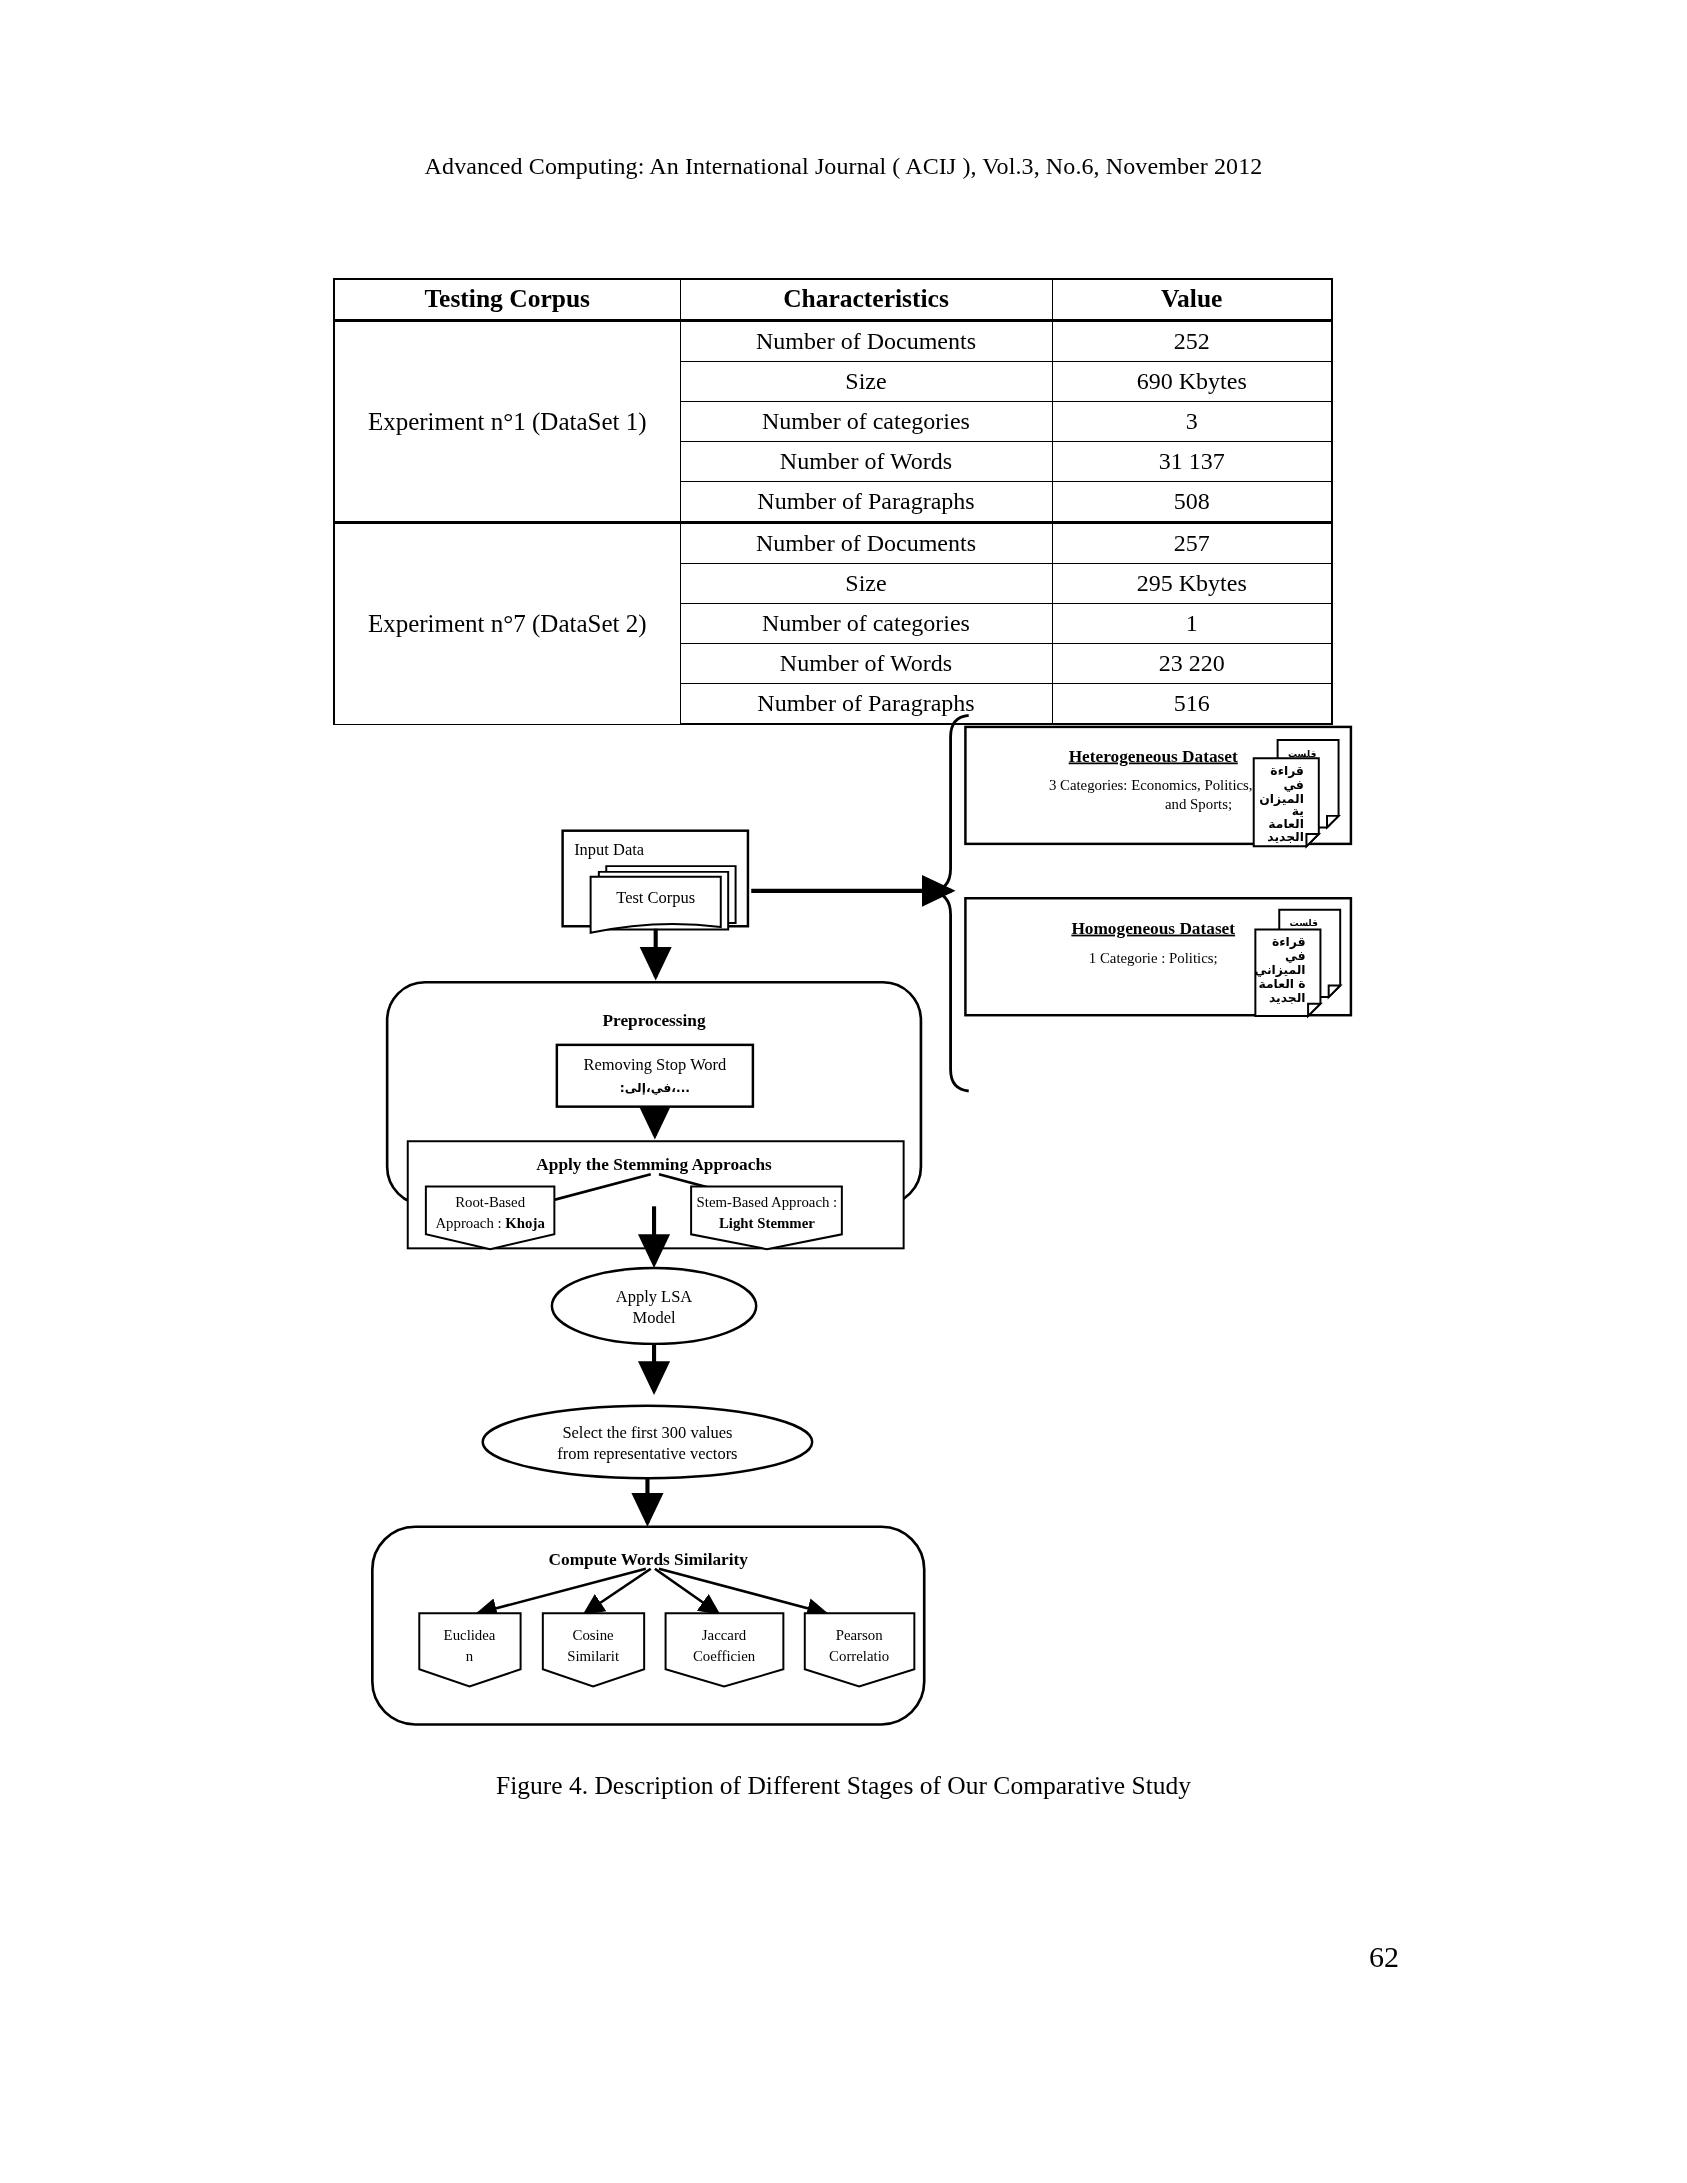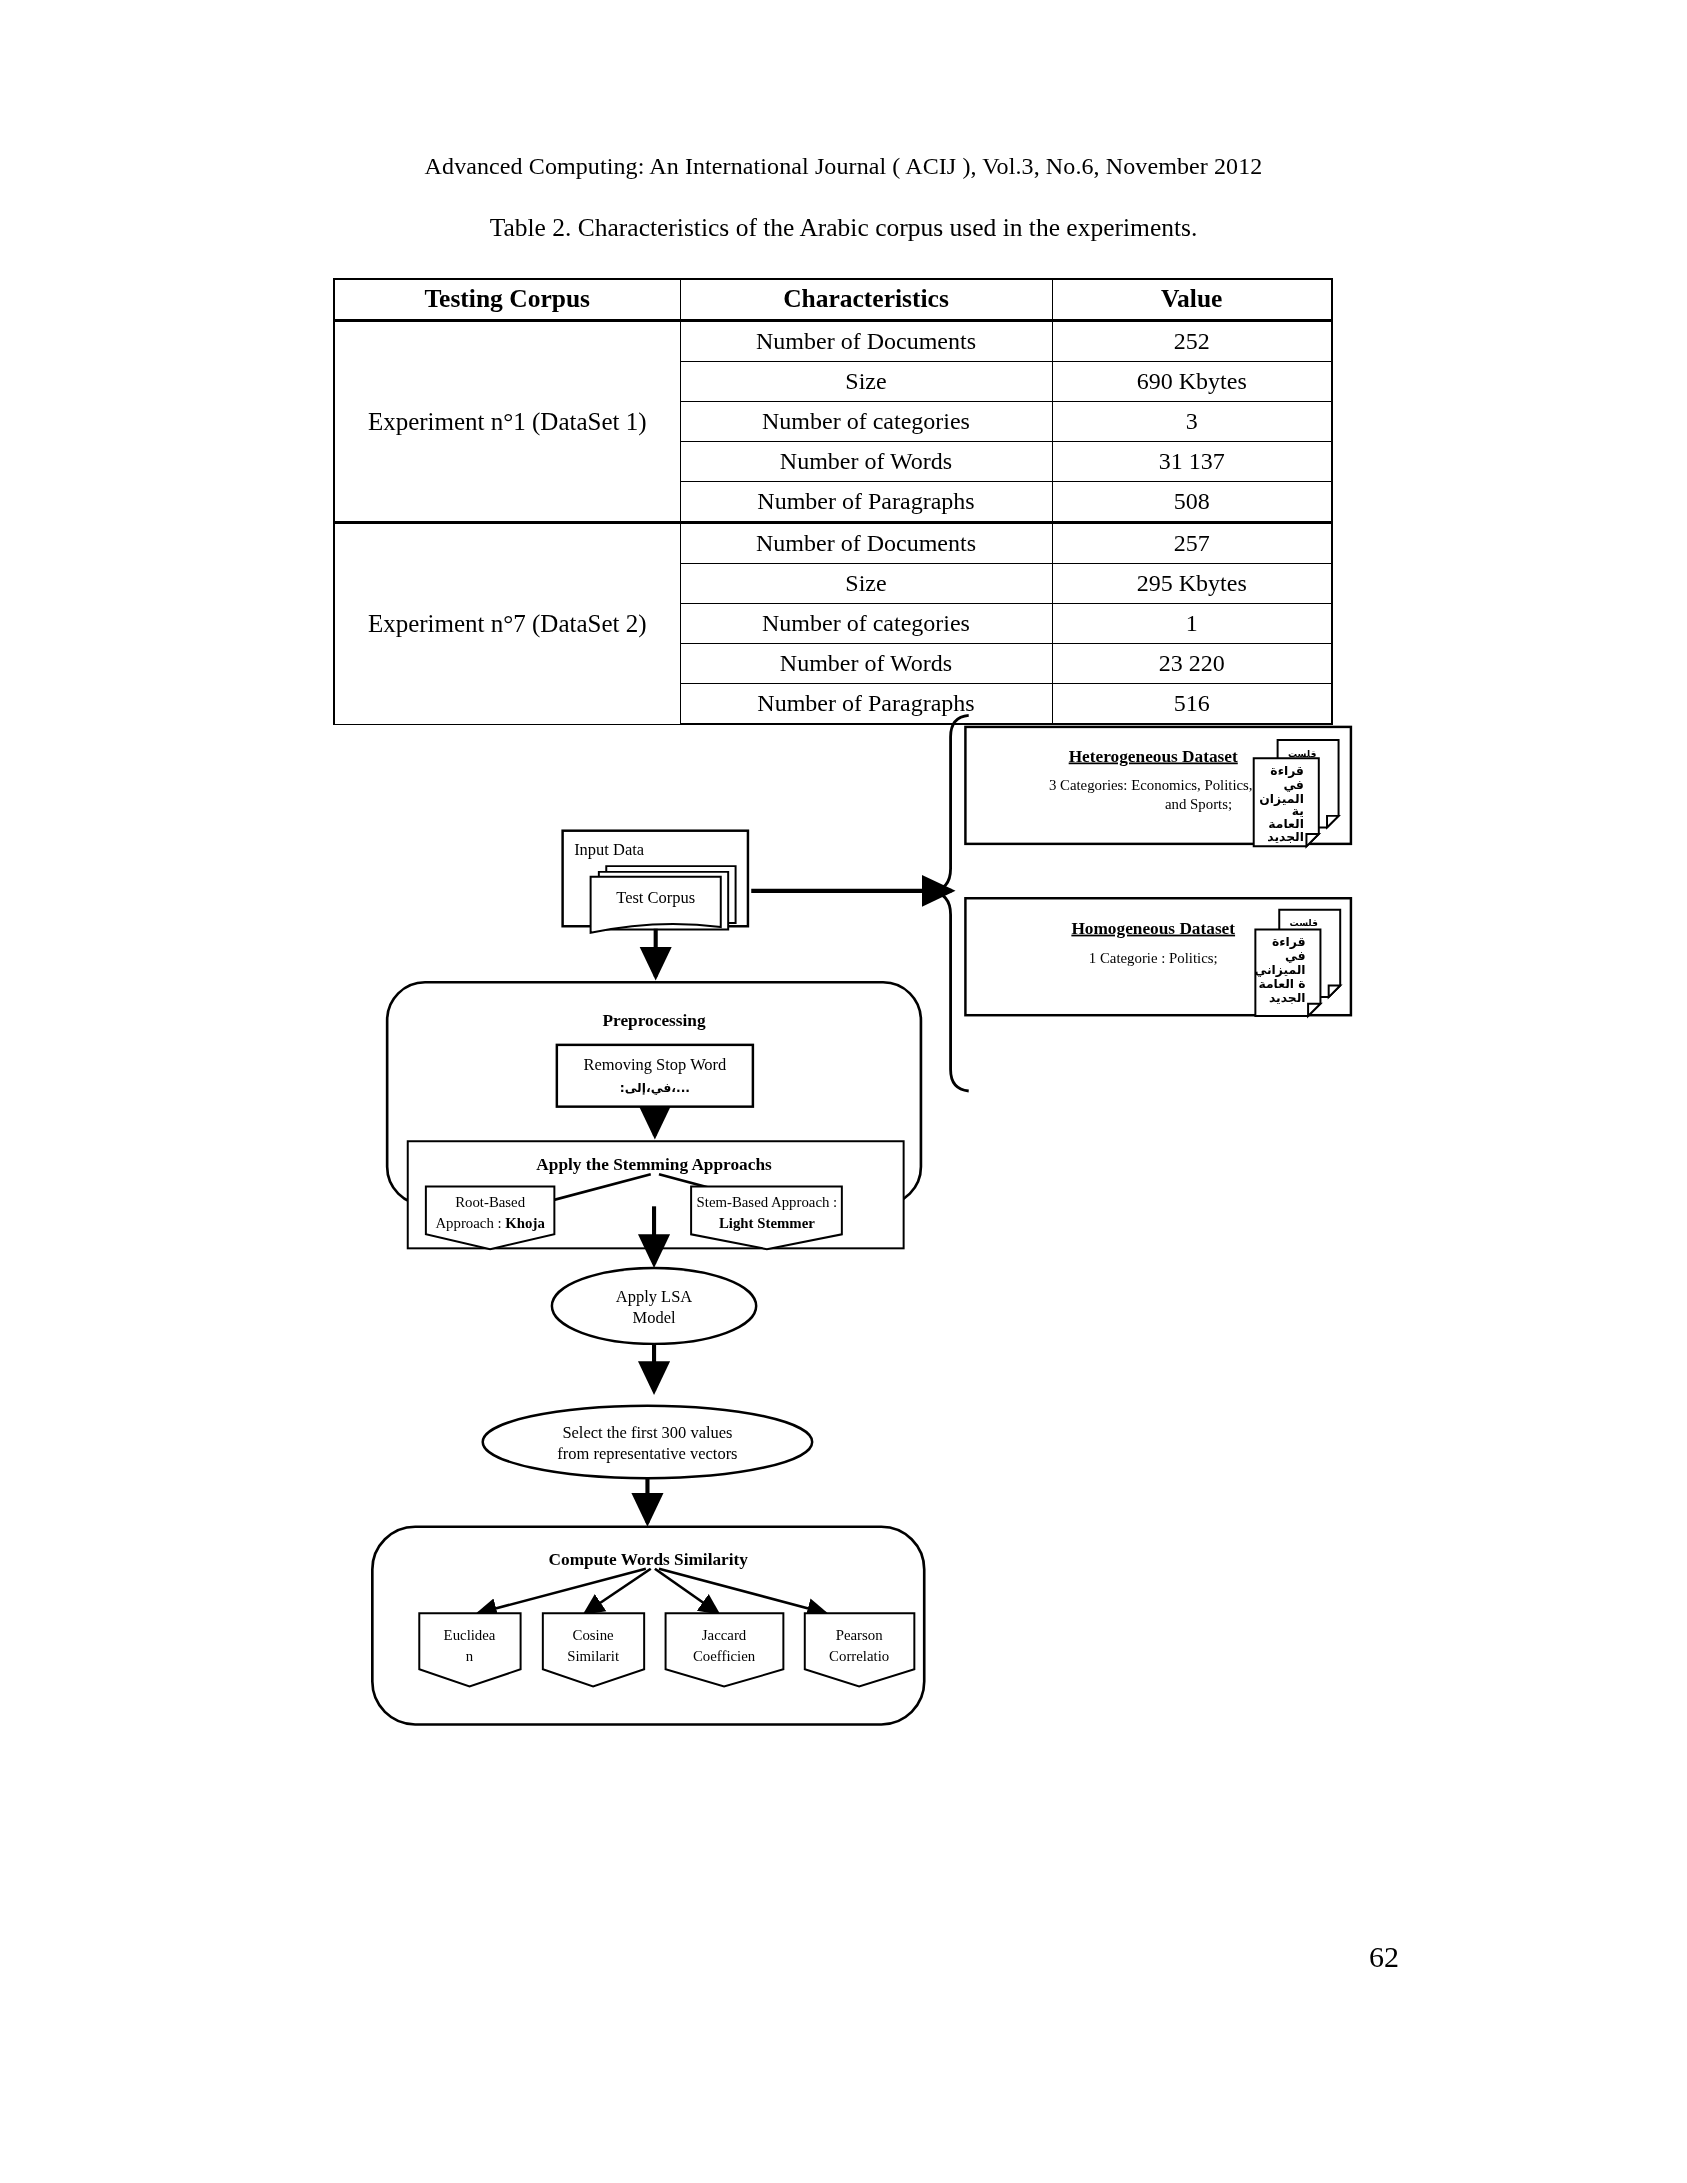--- a/index.html
+++ b/index.html
@@ -76,21 +76,20 @@
   .lnk-thin{stroke:#000;stroke-width:3.2;fill:none;}
   .brace{fill:none;stroke:#000;stroke-width:3.4;}
 </style>
 </head>
 <body>
 
 <div class="page">
 
   <div class="runhead">Advanced Computing: An International Journal ( ACIJ ), Vol.3, No.6, November 2012</div>
 
-  <div class="tbl-caption">Table 2. Characteristics of the Arabic corpus used in the experiments.</div>
 
   <div class="tbl-wrap">
     <table class="corpus">
       <colgroup>
           <col class="c1">
           <col class="c2">
           <col class="c3">
         </colgroup>
       <thead>
         <tr>
@@ -288,16 +287,17 @@
       </g>
       <g>
         <path class="shp-thin" d="M977 1118 L1110 1118 L1110 1186 L1043 1207 L977 1186 Z"></path>
         <text class="t-small" x="1043" y="1150" text-anchor="middle">Pearson</text>
         <text class="t-small" x="1043" y="1176" text-anchor="middle">Correlatio</text>
       </g>
     </g>
   </svg>
   </div>
 
+  <div class="fig-caption">Figure 4. Description of Different Stages of Our Comparative Study</div>
 
   <div class="pageno">62</div>
 </div>
 
 
 </body></html>

